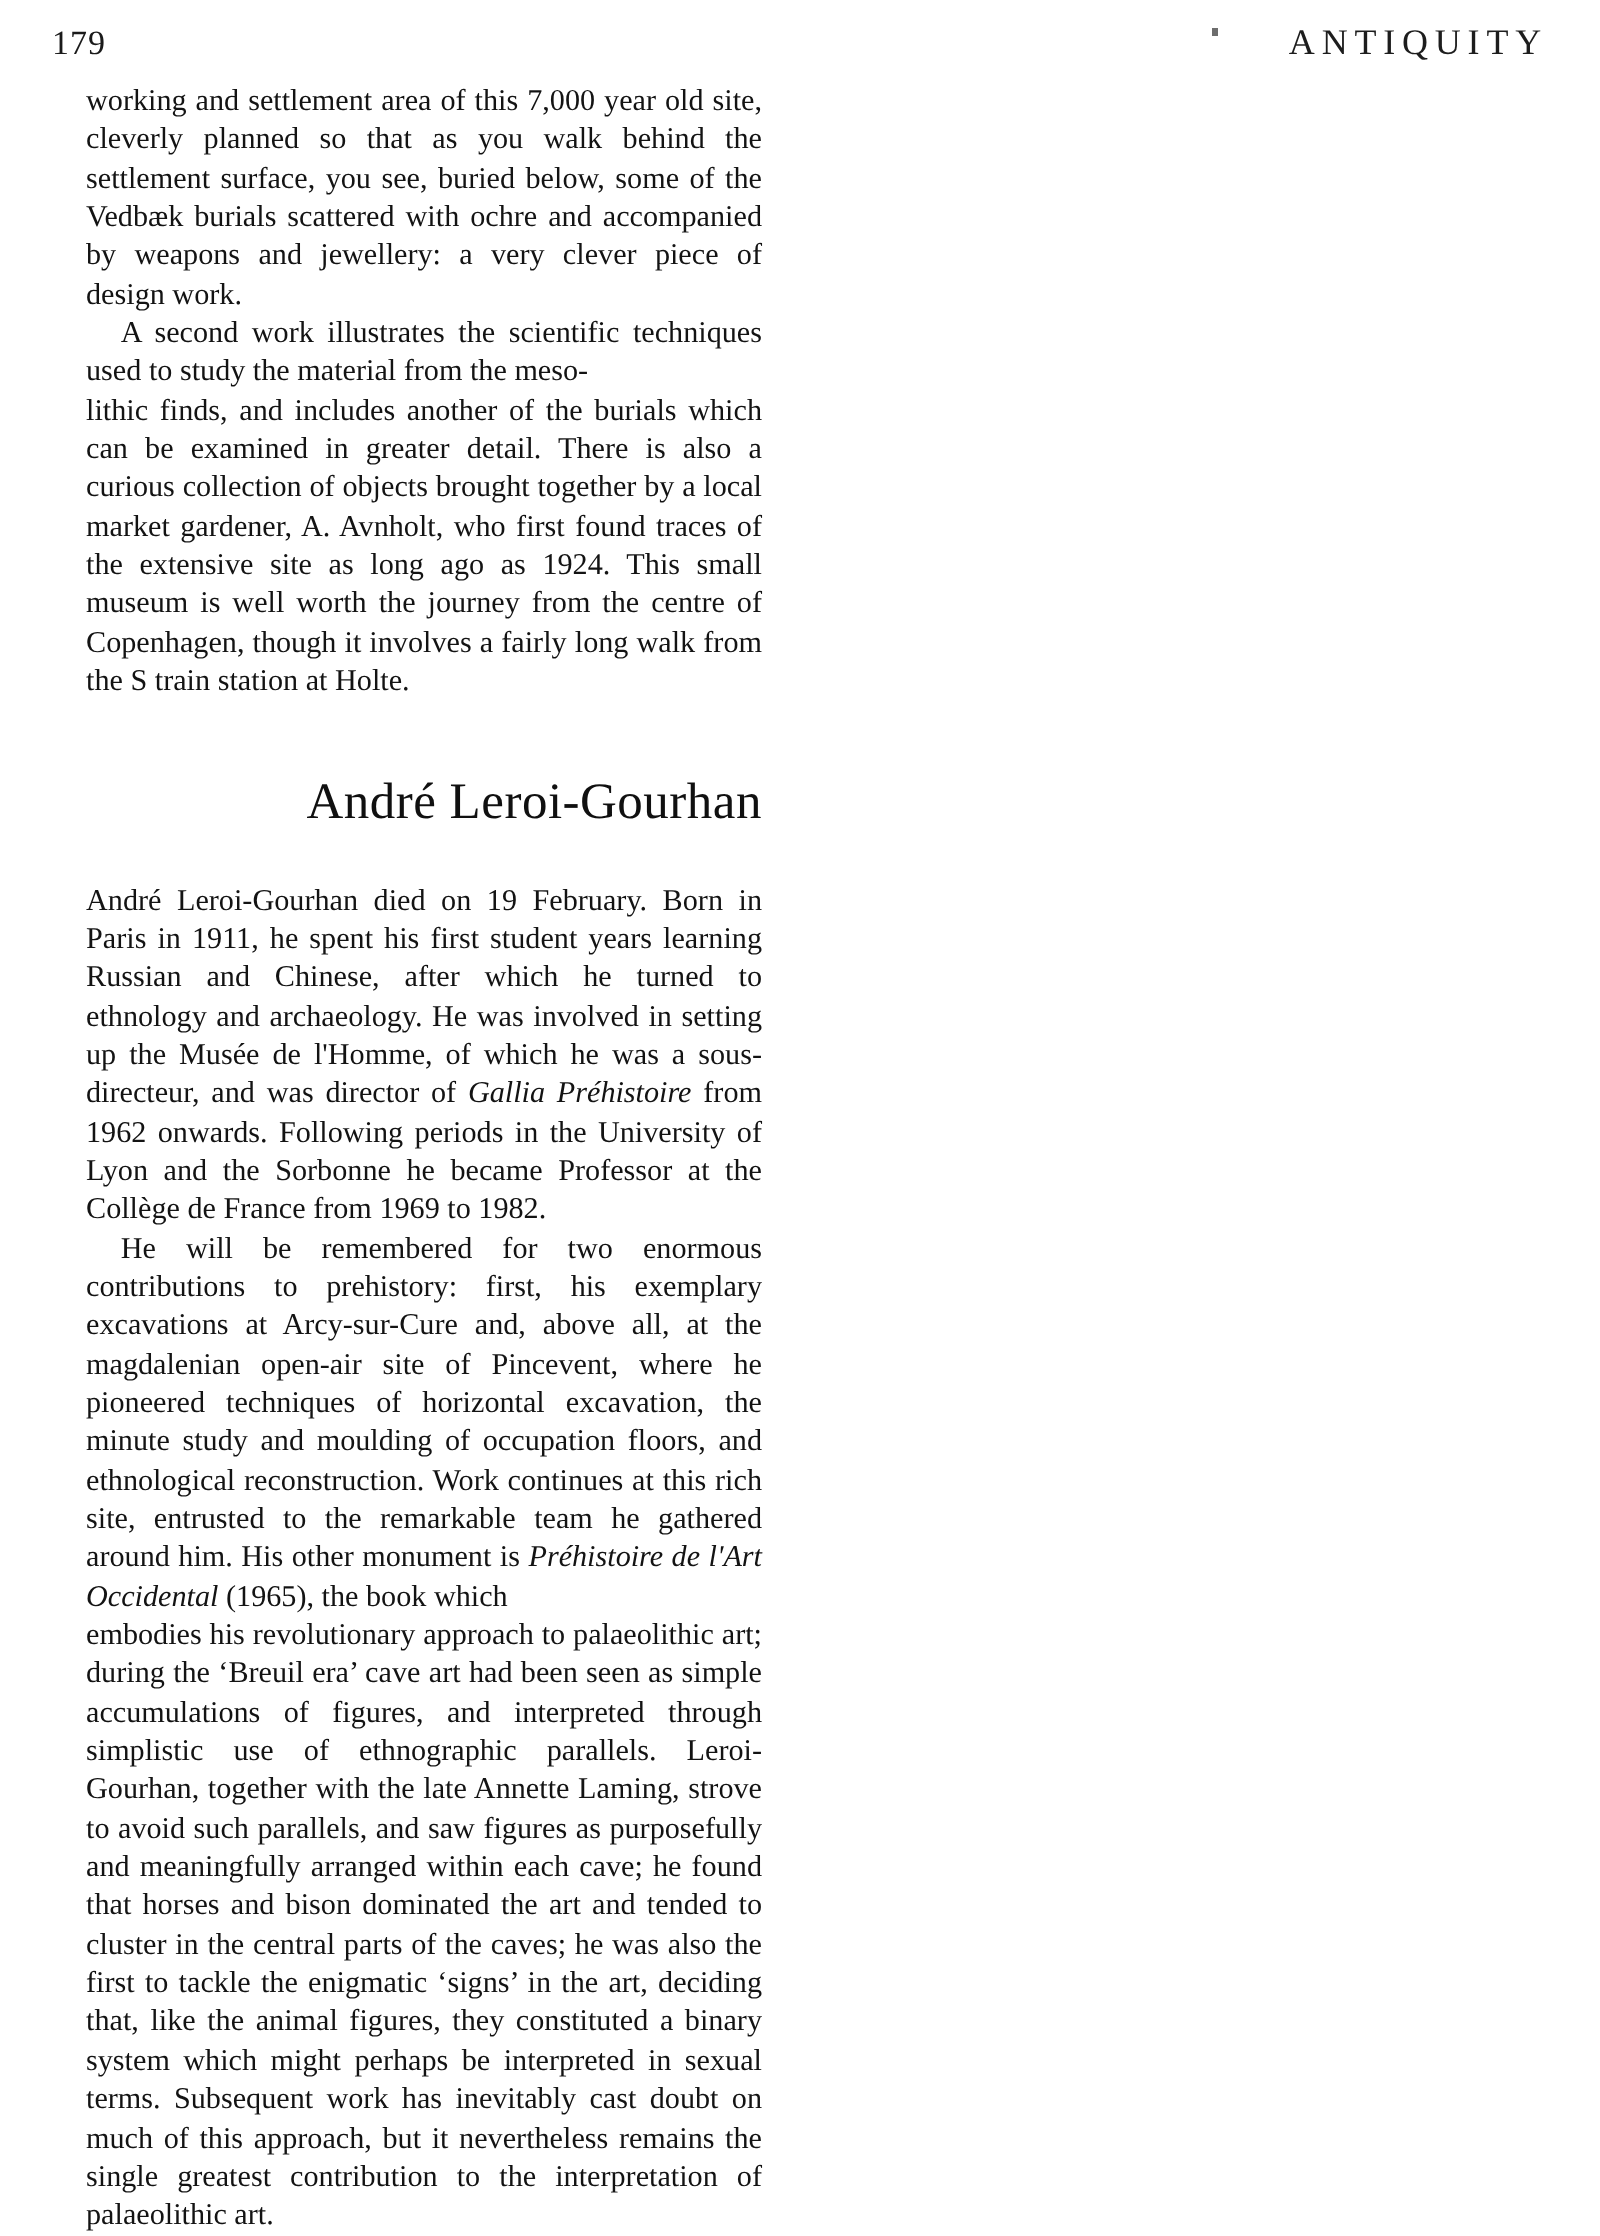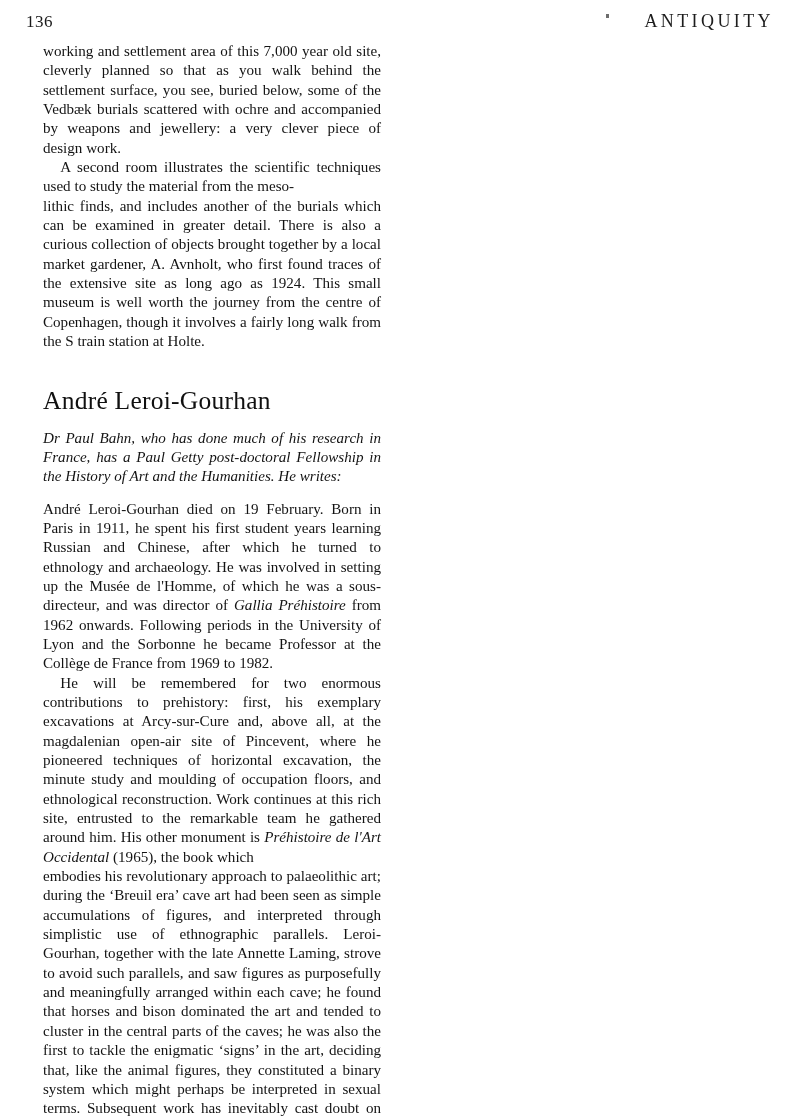--- a/index.html
+++ b/index.html
@@ -86,49 +86,49 @@
   .gap-l { height: 34px; }
 
   h2.section-heading {
     margin: 0;
     font-size: 25.5px;
     line-height: 30px;
     font-weight: normal;
     letter-spacing: 0.25px;
     color: #101010;
     break-after: avoid;
+    text-align: right;
   }
 
   em { }
 </style>
 </head>
 <body>
 
 <div class="page">
 
   <div class="running-head">
-    <span class="folio">136</span>
+    <span class="folio">179</span>
     <span class="journal-title">ANTIQUITY</span>
     <span class="scan-speck"></span>
   </div>
 
   <div class="cols">
 
     <div class="block">
       <p class="noind">working and settlement area of this 7,000 year old site, cleverly planned so that as you walk behind the settlement surface, you see, buried below, some of the Vedbæk burials scattered with ochre and accompanied by weapons and jewellery: a very clever piece of design work.</p>
-      <p class="ind">A second room illustrates the scientific techniques used to study the material from the meso-</p>
+      <p class="ind">A second work illustrates the scientific techniques used to study the material from the meso-</p>
       <p class="noind">lithic finds, and includes another of the burials which can be examined in greater detail. There is also a curious collection of objects brought together by a local market gardener, A. Avnholt, who first found traces of the extensive site as long ago as 1924. This small museum is well worth the journey from the centre of Copenhagen, though it involves a fairly long walk from the S train station at Holte.</p>
     </div>
 
     <div class="gap-l"></div>
 
     <div class="block">
       <h2 class="section-heading">André Leroi-Gourhan</h2>
       <div class="gap-s"></div>
-      <p class="italic">Dr Paul Bahn, who has done much of his research in France, has a Paul Getty post-doctoral Fellowship in the History of Art and the Humanities. He writes:</p>
       <div class="gap-s"></div>
       <p class="noind">André Leroi-Gourhan died on 19 February. Born in Paris in 1911, he spent his first student years learning Russian and Chinese, after which he turned to ethnology and archaeology. He was involved in setting up the Musée de l'Homme, of which he was a sous-directeur, and was director of <em>Gallia Préhistoire</em> from 1962 onwards. Following periods in the University of Lyon and the Sorbonne he became Professor at the Collège de France from 1969 to 1982.</p>
       <p class="ind">He will be remembered for two enormous contributions to prehistory: first, his exemplary excavations at Arcy-sur-Cure and, above all, at the magdalenian open-air site of Pincevent, where he pioneered techniques of horizontal excavation, the minute study and moulding of occupation floors, and ethnological reconstruction. Work continues at this rich site, entrusted to the remarkable team he gathered around him. His other monument is <em>Préhistoire de l'Art Occidental</em> (1965), the book which</p>
       <p class="noind">embodies his revolutionary approach to palaeolithic art; during the ‘Breuil era’ cave art had been seen as simple accumulations of figures, and interpreted through simplistic use of ethnographic parallels. Leroi-Gourhan, together with the late Annette Laming, strove to avoid such parallels, and saw figures as purposefully and meaningfully arranged within each cave; he found that horses and bison dominated the art and tended to cluster in the central parts of the caves; he was also the first to tackle the enigmatic ‘signs’ in the art, deciding that, like the animal figures, they constituted a binary system which might perhaps be interpreted in sexual terms. Subsequent work has inevitably cast doubt on much of this approach, but it nevertheless remains the single greatest contribution to the interpretation of palaeolithic art.</p>
 
     </div>
 
   </div>
 </div>
 

